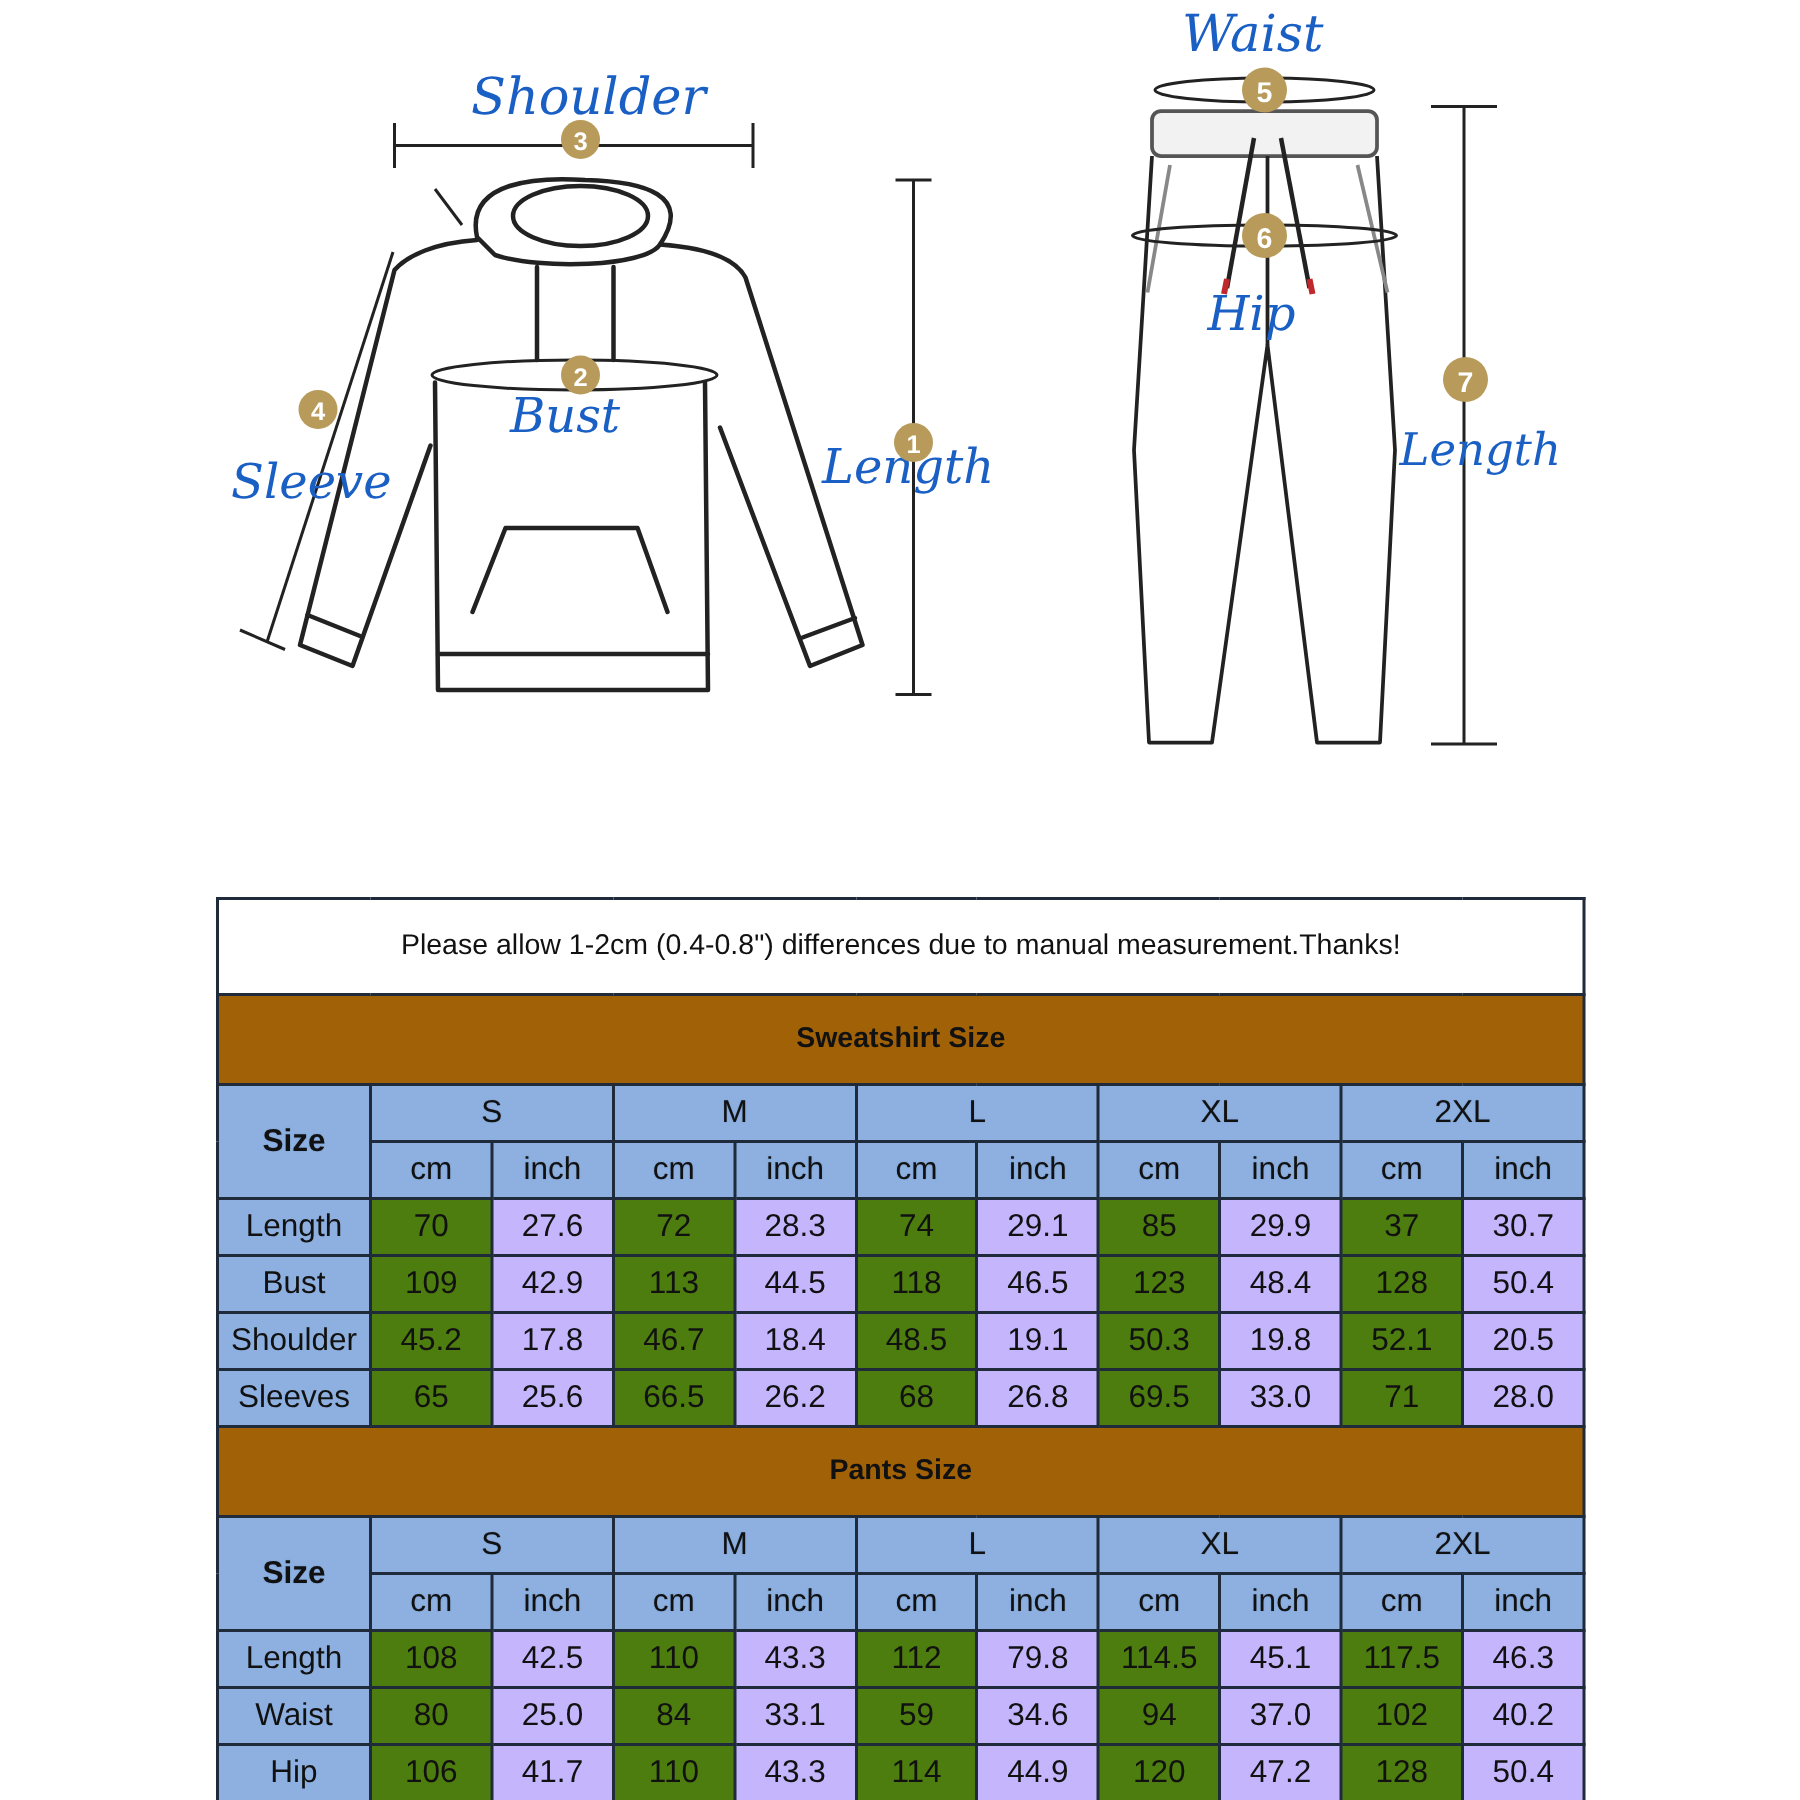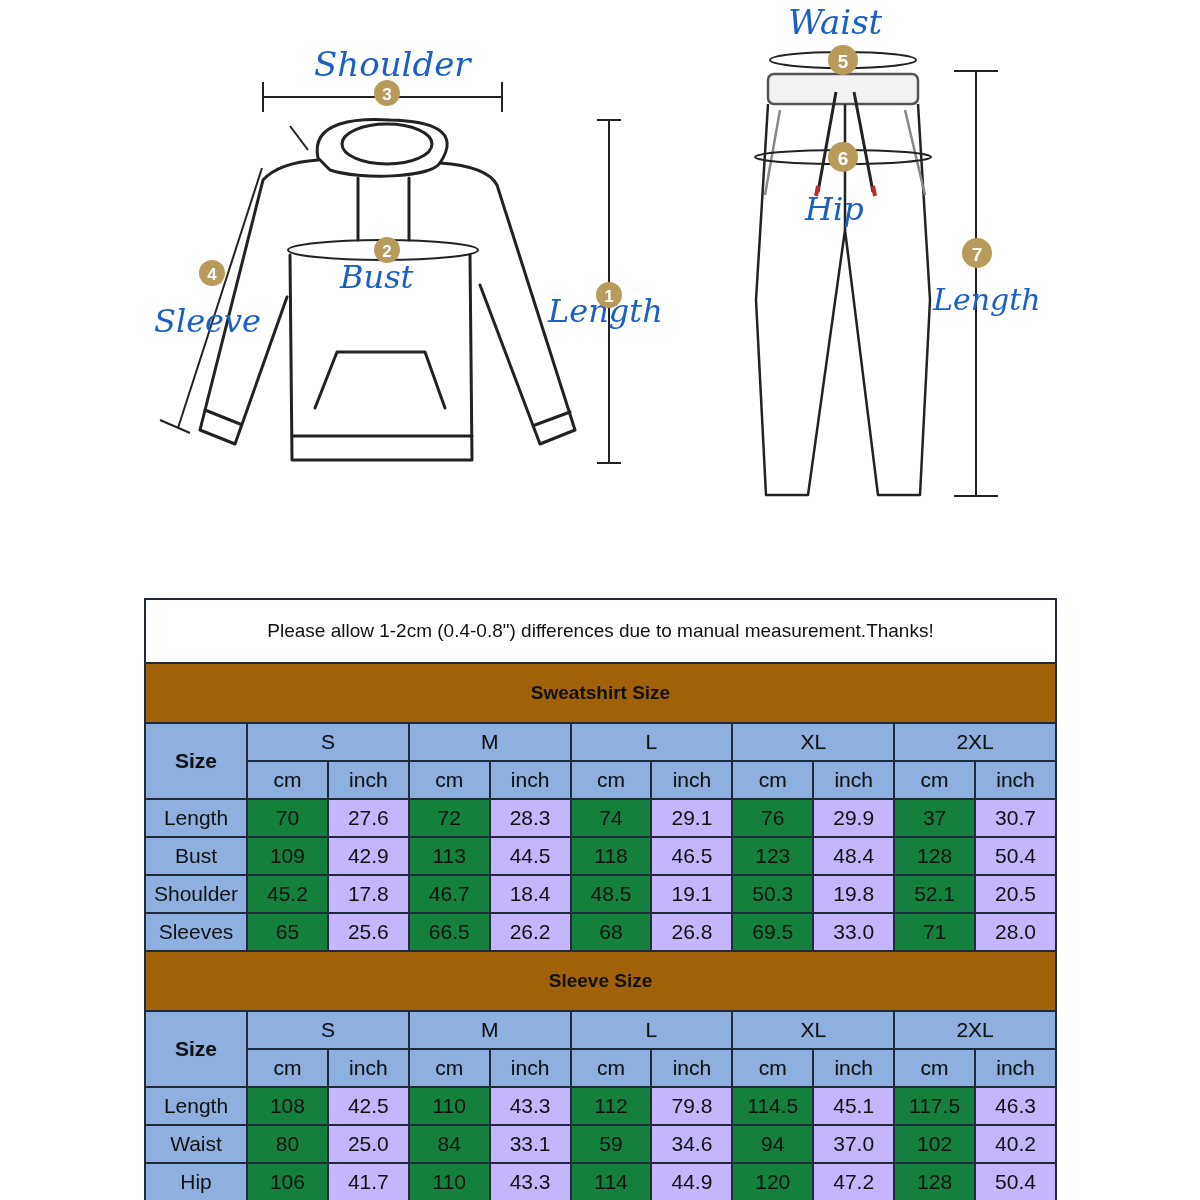--- a/index.html
+++ b/index.html
@@ -9,21 +9,21 @@
   .badge-text { font-family:"Liberation Sans", sans-serif; font-weight:bold; fill:#ffffff; }
   .size-table { position:absolute; left:144px; top:598px; width:913px; border-collapse:collapse; table-layout:fixed; }
   .size-table td { border:2px solid #1f2a3a; text-align:center; padding:0; font-size:21px; color:#111; height:36px; }
   .note-cell { height:62px !important; background:#fff; font-size:19px !important; }
   .title-cell { height:58px !important; background:#a16207; font-weight:bold; font-size:19px !important; }
   .hdr { background:#8db0e0; color:#ffffff; text-shadow:0 0 1px #6d8fbf; }
   .hdr-size { font-weight:bold; font-size:21px;margin-left:47px; }
   .hdr-unit { font-size:21px; height:37px; }
   .hdr-group { font-size:21px; height:36px; }
   .row-label { background:#8db0e0; color:#ffffff; font-size:21px !important; }
-  .cm { background:#15803d; }
+  .cm { background:#4d7c0f; }
   .inch { background:#c4b5fd; }
 </style>
 </head>
 <body>
 
 <svg class="diagram" viewBox="0 0 1200 560" xmlns="http://www.w3.org/2000/svg">
 
   <g fill="none" stroke="#222" stroke-width="3" stroke-linejoin="round" stroke-linecap="round">
 
     <path d="M318,158 C310,120 360,118 390,120 C430,121 462,130 440,163 C430,178 360,180 330,170 Z"></path>
@@ -160,21 +160,21 @@
   </tbody>
   <tbody id="sweatshirt-rows">
       <tr>
         <td class="row-label">Length</td>
         <td class="cm">70</td>
         <td class="inch">27.6</td>
         <td class="cm">72</td>
         <td class="inch">28.3</td>
         <td class="cm">74</td>
         <td class="inch">29.1</td>
-        <td class="cm">76</td>
+        <td class="cm">85</td>
         <td class="inch">29.9</td>
         <td class="cm">37</td>
         <td class="inch">30.7</td>
       </tr>
       <tr>
         <td class="row-label">Bust</td>
         <td class="cm">109</td>
         <td class="inch">42.9</td>
         <td class="cm">113</td>
         <td class="inch">44.5</td>
@@ -207,21 +207,21 @@
         <td class="cm">68</td>
         <td class="inch">26.8</td>
         <td class="cm">69.5</td>
         <td class="inch">33.0</td>
         <td class="cm">71</td>
         <td class="inch">28.0</td>
       </tr>
     </tbody>
   <tbody>
     <tr>
-      <td class="title-cell" colspan="11" style="height:50px">Sleeve Size</td>
+      <td class="title-cell" colspan="11" style="height:50px">Pants Size</td>
     </tr>
     <tr>
       <td class="hdr hdr-size" rowspan="2">Size</td>
       <td class="hdr hdr-group" colspan="2">S</td>
       <td class="hdr hdr-group" colspan="2">M</td>
       <td class="hdr hdr-group" colspan="2">L</td>
       <td class="hdr hdr-group" colspan="2">XL</td>
       <td class="hdr hdr-group" colspan="2">2XL</td>
     </tr>
     <tr>

